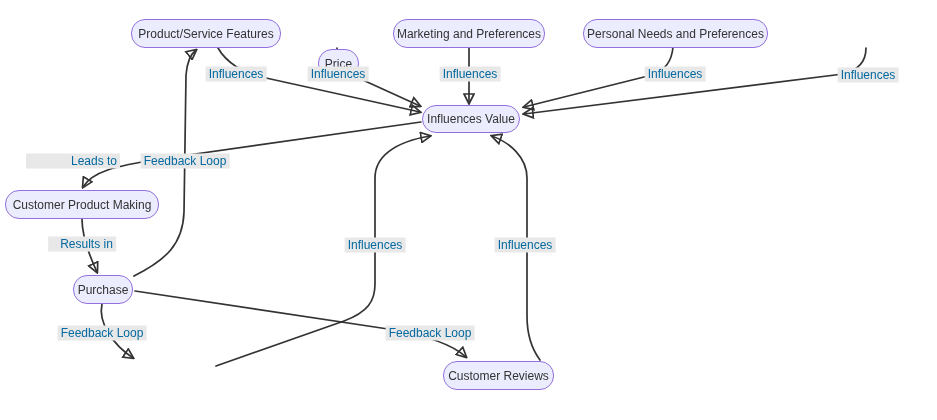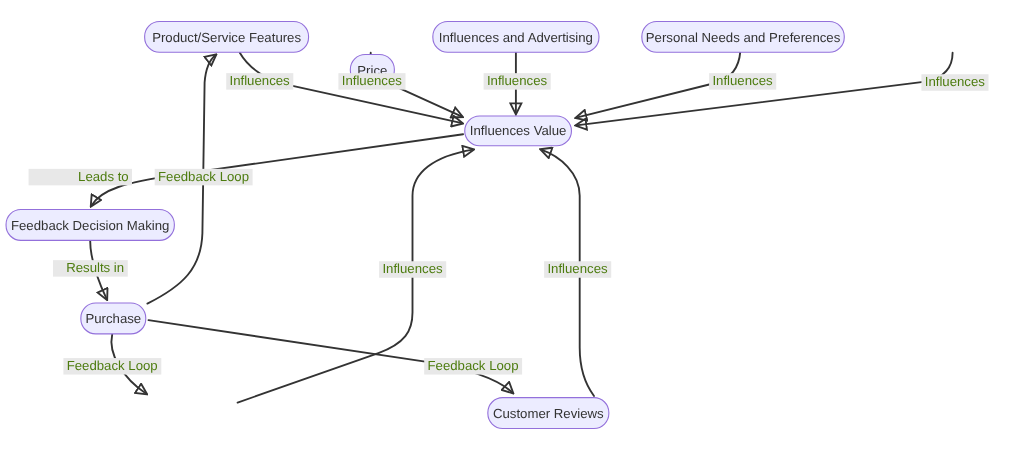--- a/index.html
+++ b/index.html
@@ -33,21 +33,21 @@
     display: flex;
     align-items: center;
     justify-content: center;
     white-space: nowrap;
     text-align: center;
   }
   .edge-label {
     position: absolute;
     transform: translate(-50%, -50%);
     background: #e8e8e8;
-    color: #4d7c0f;
+    color: #0369a1;
     font-size: 12px;
     line-height: 15px;
     padding: 0 3px;
     white-space: nowrap;
   }
 </style>
 </head>
 <body>
 
 <div class="canvas">
@@ -67,24 +67,24 @@
     <path d="M82,219 C82,237 90,257 97,272" marker-end="url(#arrowhead)"></path>
     <path d="M134,276 C166,260 183,244 184,212 L186,75 C187,62 191,54 196,50" marker-end="url(#arrowhead)"></path>
     <path d="M102,304 C98,322 112,344 133,358" marker-end="url(#arrowhead)"></path>
     <path d="M135,291 L388,329 C424,335 451,343 466,357" marker-end="url(#arrowhead)"></path>
     <path d="M216,366 L344,321 C368,312 375,301 375,284 L375,178 C375,157 394,142 430,136" marker-end="url(#arrowhead)"></path>
     <path d="M540,360 C531,348 527,334 527,316 L527,178 C527,157 509,142 492,136" marker-end="url(#arrowhead)"></path>
   </svg>
 
   <div class="node" style="left:131px; top:19px; width:150px; height:29px;">Product/Service Features</div>
   <div class="node" style="left:318px; top:19px; width:41px; height:29px;margin-top:30px;">Price</div>
-  <div class="node" style="left:393px; top:19px; width:152px; height:29px;">Influences and Advertising</div>
+  <div class="node" style="left:393px; top:19px; width:152px; height:29px;">Marketing and Preferences</div>
   <div class="node" style="left:583px; top:19px; width:185px; height:29px;">Personal Needs and Preferences</div>
   <div class="node" style="left:422px; top:105px; width:98px; height:28px;">Influences Value</div>
-  <div class="node" style="left:5px; top:190px; width:154px; height:29px;">Feedback Decision Making</div>
+  <div class="node" style="left:5px; top:190px; width:154px; height:29px;">Customer Product Making</div>
   <div class="node" style="left:73px; top:275px; width:60px; height:29px;">Purchase</div>
   <div class="node" style="left:443px; top:361px; width:111px; height:29px;text-align:right;">Customer Reviews</div>
 
   <div class="edge-label" style="left:236px; top:74px;">Influences</div>
   <div class="edge-label" style="left:338px; top:74px;">Influences</div>
   <div class="edge-label" style="left:470px; top:74px;">Influences</div>
   <div class="edge-label" style="left:675px; top:74px;">Influences</div>
   <div class="edge-label" style="left:868px; top:75px;">Influences</div>
   <div class="edge-label" style="left:73px; top:161px;padding-left:45px;">Leads to</div>
   <div class="edge-label" style="left:82px; top:244px;padding-left:12px;">Results in</div>

